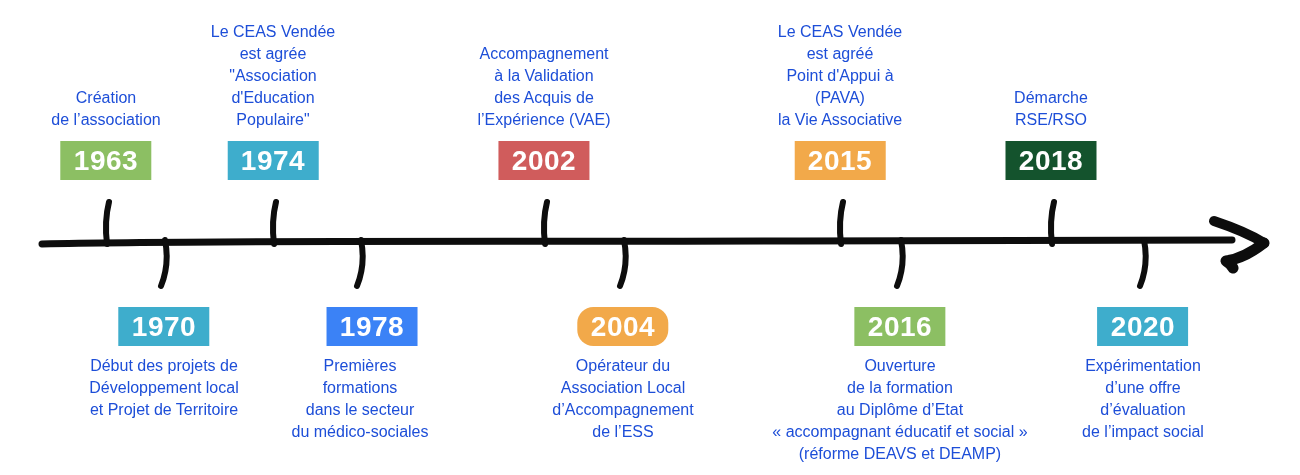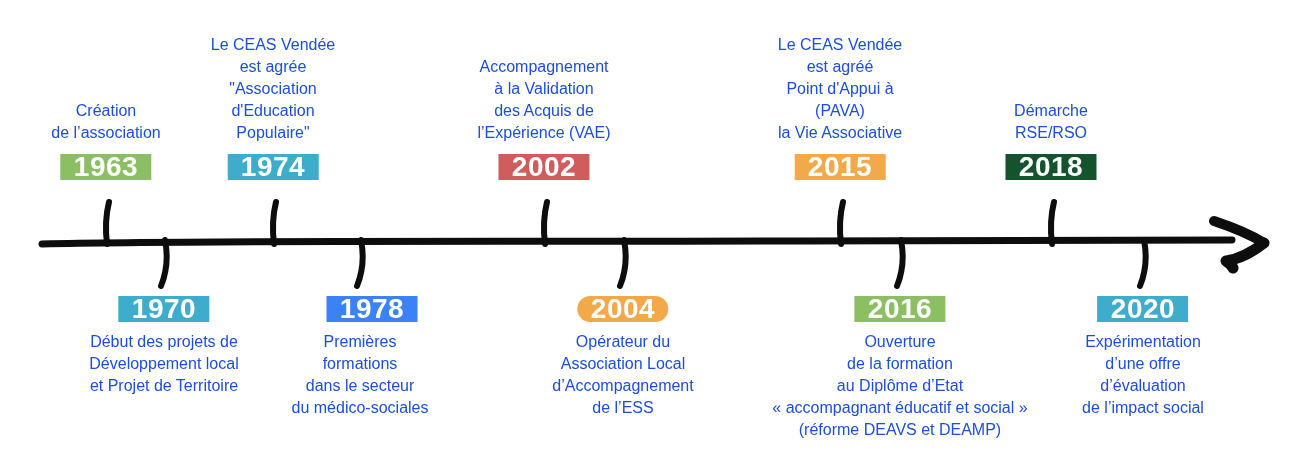--- a/index.html
+++ b/index.html
@@ -33,33 +33,33 @@
   #arrow-svg .head-top { stroke-width: 10; }
   #arrow-svg .head-bottom { stroke-width: 11; }
   .event {
     position: absolute;
     transform: translateX(-50%);
     display: flex;
     flex-direction: column;
     align-items: center;
   }
   .event.top { bottom: 295px; }     
-  .event.bottom { top: 296px; }     
+  .event.bottom { top: 307px; }     
   .label {
     text-align: center;
     font-size: 16px;
     line-height: 22px;
     color: #1d4ed8;
     white-space: nowrap;
   }
   .event.top .label { margin-bottom: 10px; }
   .event.bottom .label { margin-top: 9px; }
   .year-box {
     width: 91px;
-    height: 26px;
+    height: 39px;
     display: flex;
     align-items: center;
     justify-content: center;
     font-size: 28px;
     font-weight: 700;
     letter-spacing: 0.5px;
   }
 </style>
 </head>
 <body>

